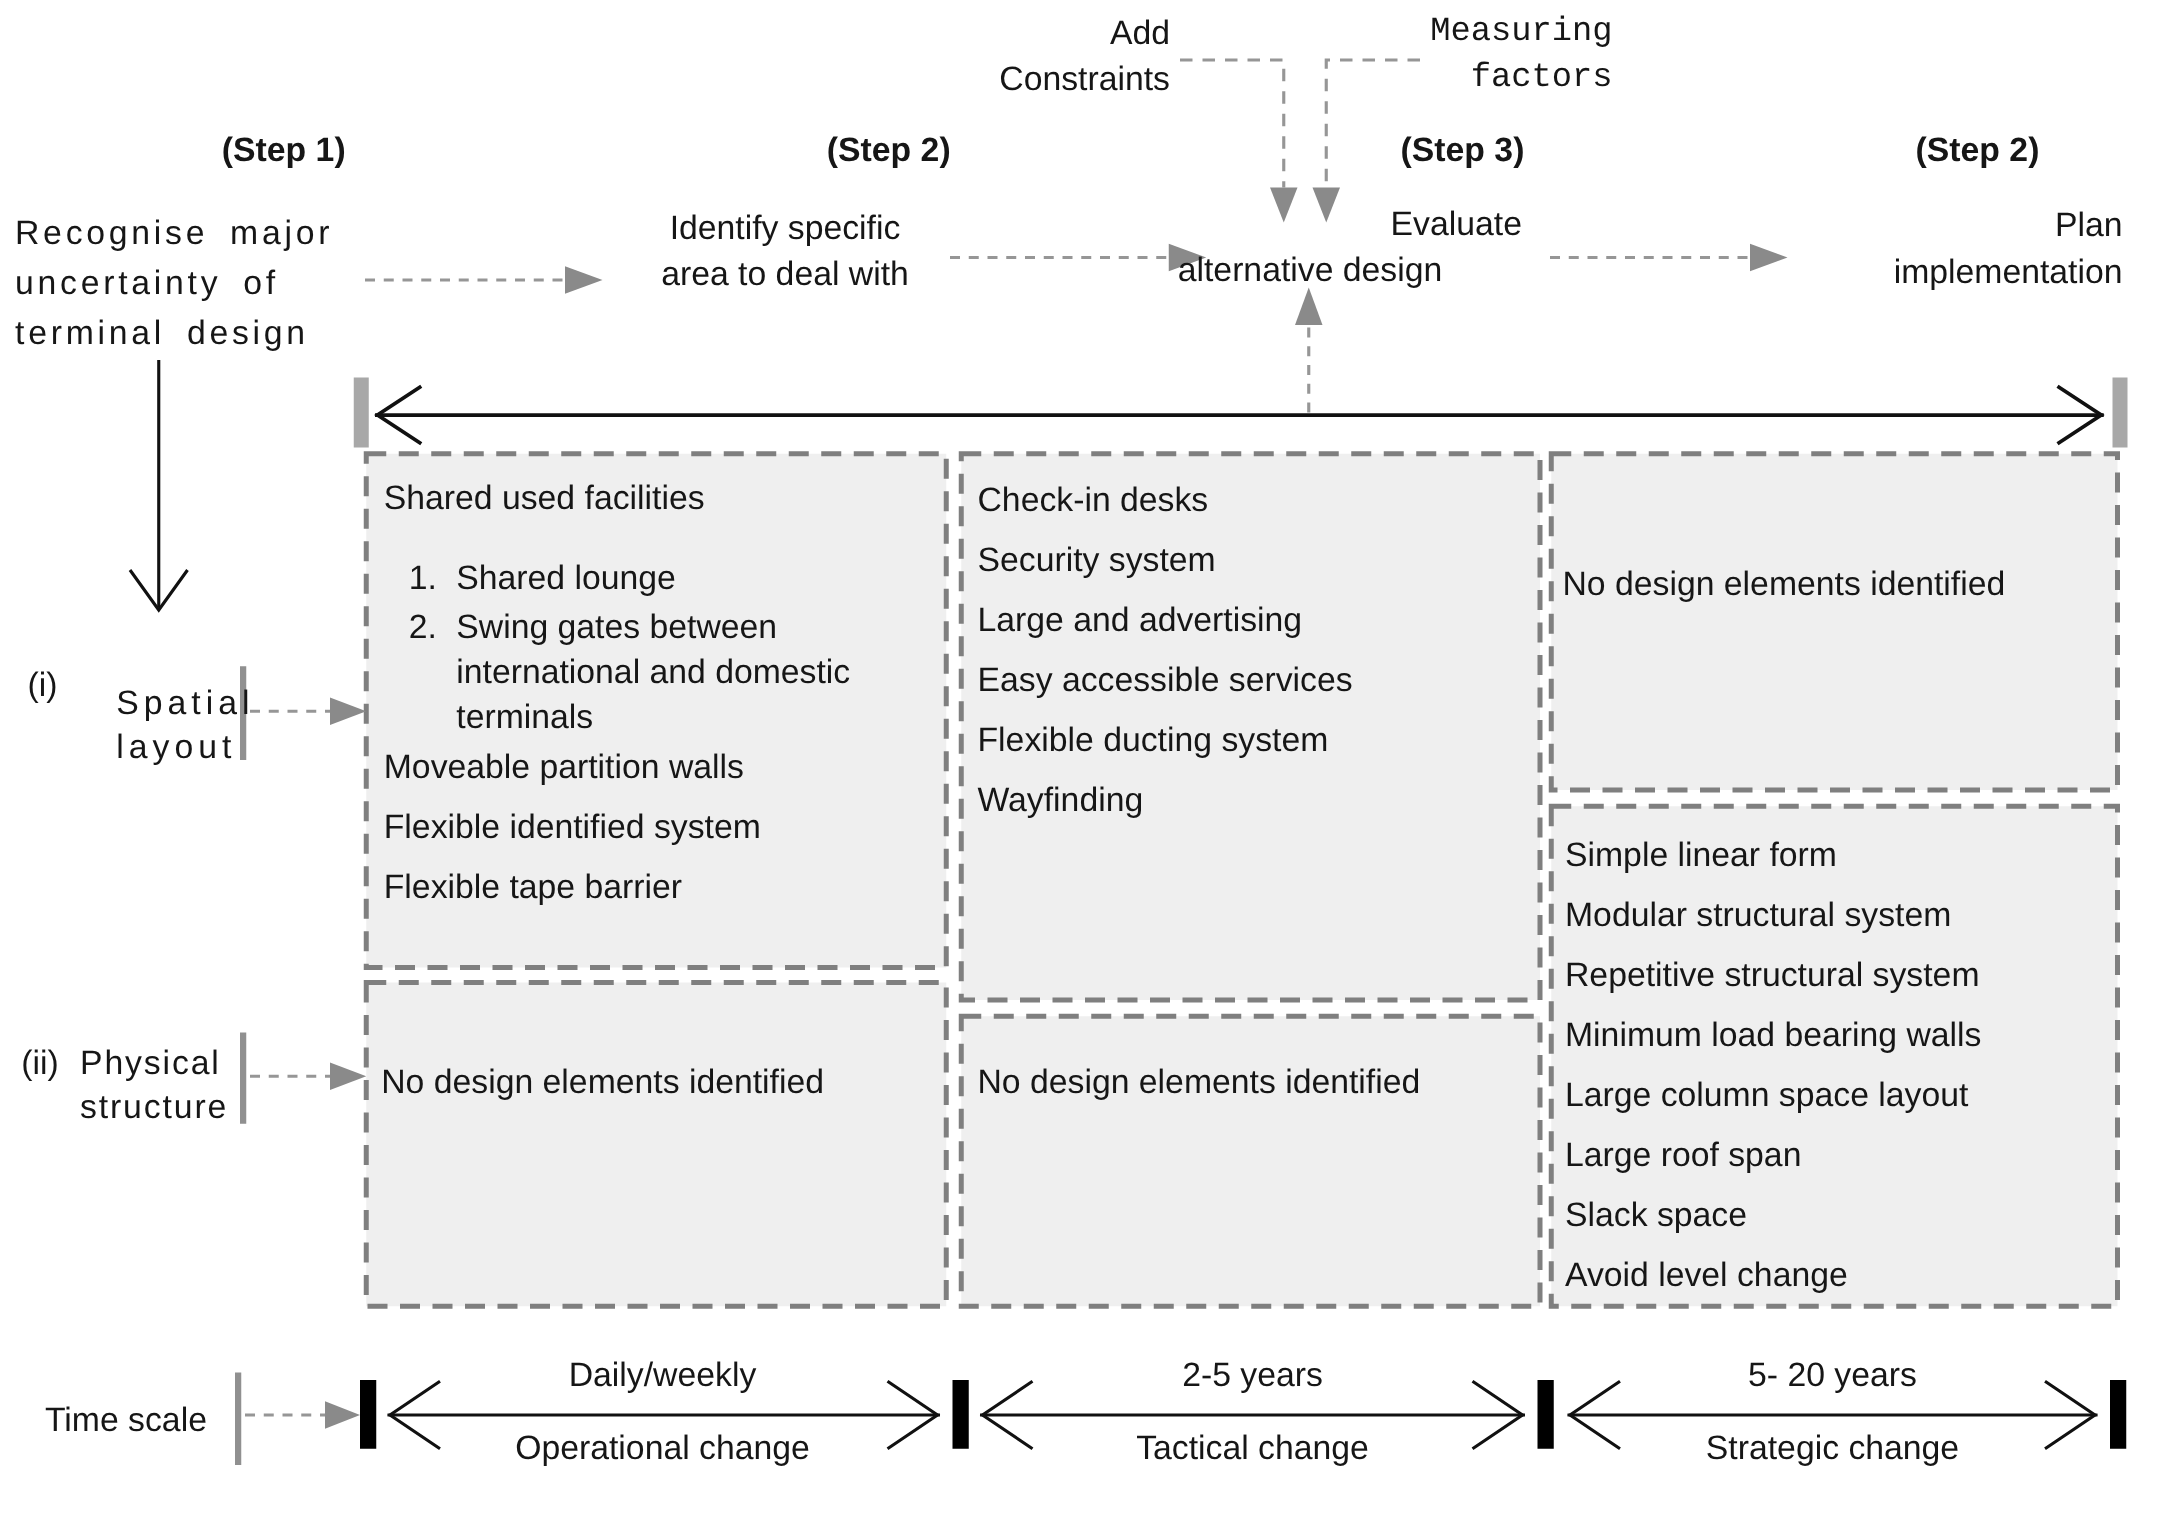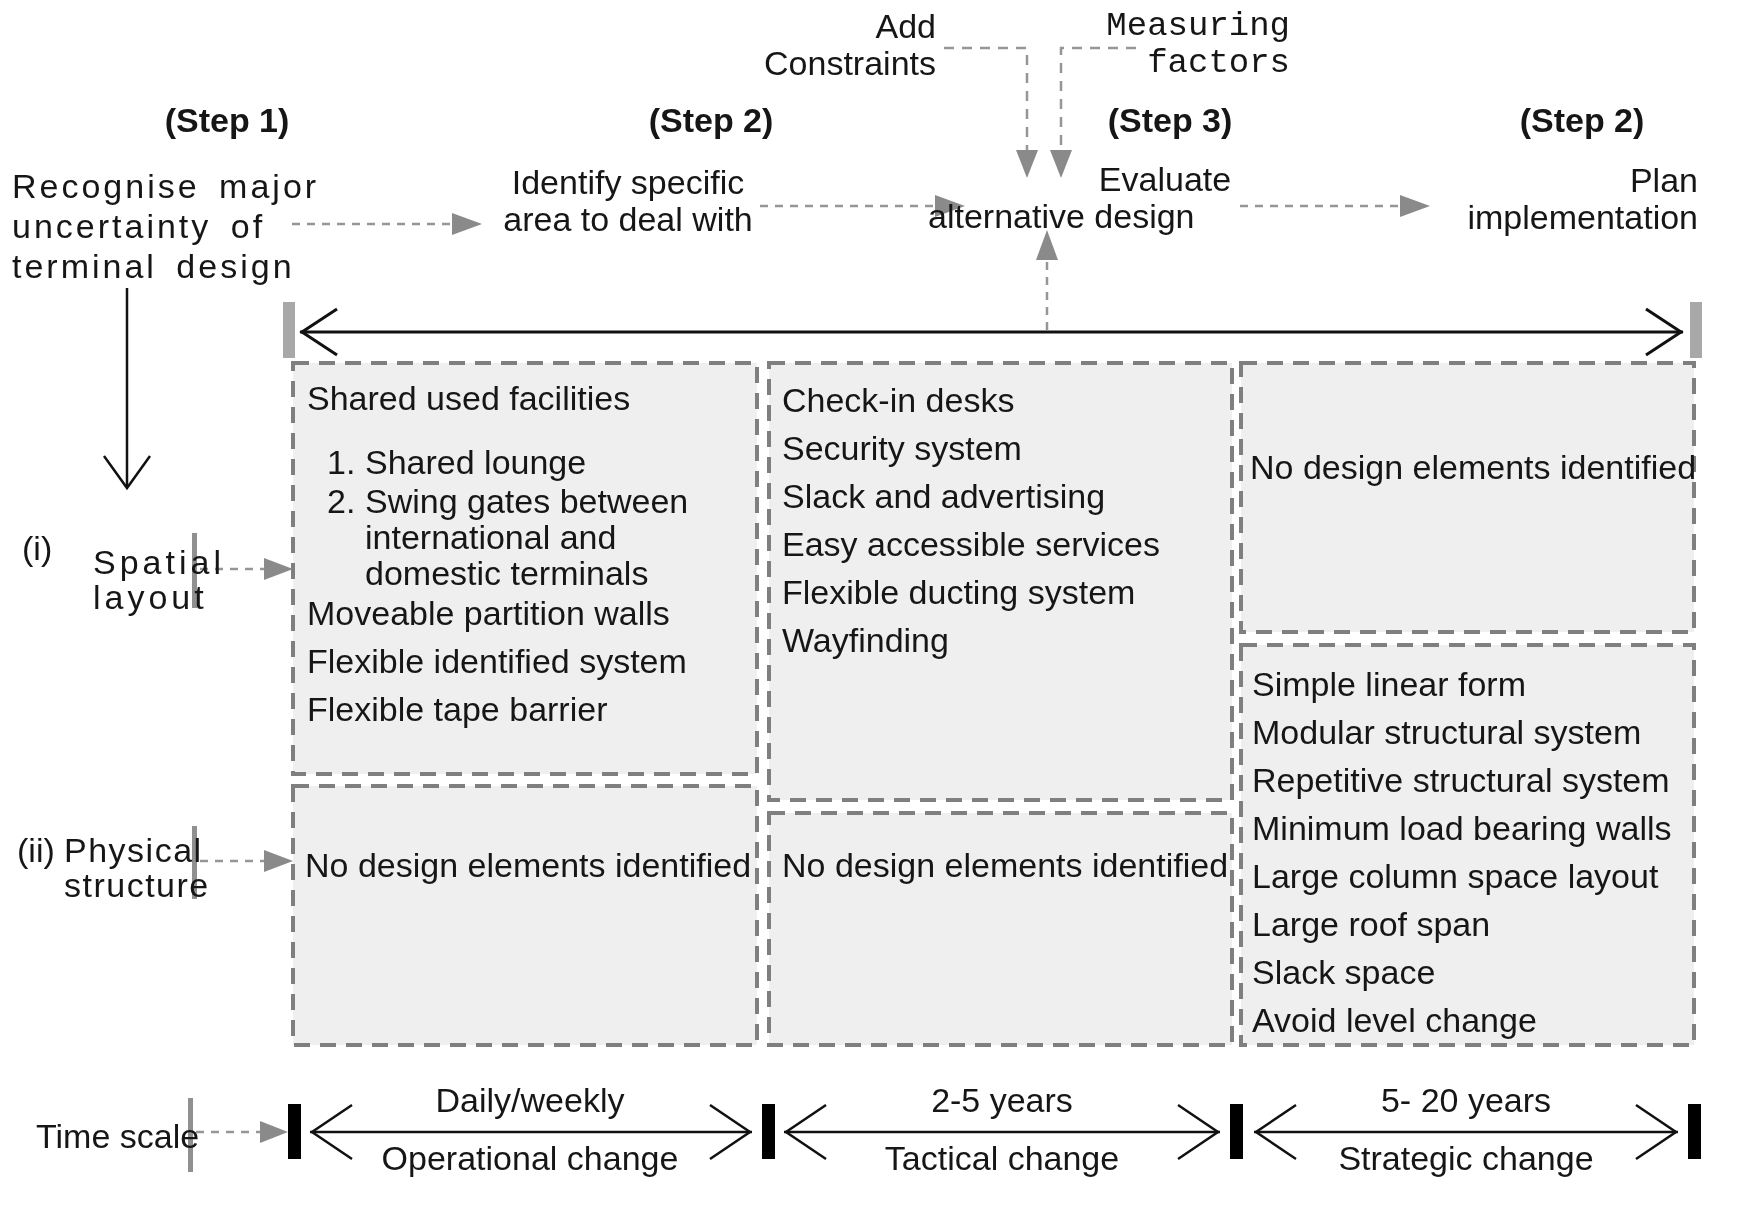--- a/index.html
+++ b/index.html
@@ -3,21 +3,21 @@
 <meta charset="utf-8">
 <style>
   html,body { margin:0; padding:0; background:#ffffff; }
   #canvas {
     position:relative; width:1737px; height:1216px; background:#ffffff;
     font-family:"Liberation Sans", sans-serif; overflow:hidden;
   }
   #gfx { position:absolute; left:0; top:0; width:1737px; height:1216px; }
   .t {
     position:absolute; font-family:"Liberation Sans", sans-serif;
-    font-size:34px; line-height:34px; color:#161616; white-space:nowrap;
+    font-size:27px; line-height:34px; color:#161616; white-space:nowrap;
   }
   .bold { font-weight:bold; }
   .ctr { text-align:center; }
   .rt  { text-align:right; }
   .lh37 { line-height:37px; }
   .lh40 { line-height:40px; }
   .ls3 { letter-spacing:3px; word-spacing:7px; }
   .ls4 { letter-spacing:4px; }
   .ls1 { letter-spacing:1.5px; }
   .rows48 > div { height:48px; display:flex; align-items:center; }
@@ -144,21 +144,21 @@
   </div>
   <div class="t rows48" style="left:307px; top:589px;">
     <div>Moveable partition walls</div>
     <div>Flexible identified system</div>
     <div>Flexible tape barrier</div>
   </div>
 
   <div class="t rows48" style="left:782px; top:376px;">
     <div>Check-in desks</div>
     <div>Security system</div>
-    <div>Slack and advertising</div>
+    <div>Large and advertising</div>
     <div>Easy accessible services</div>
     <div>Flexible ducting system</div>
     <div>Wayfinding</div>
   </div>
 
   <div class="t" style="left:1250px; top:450px;">No design elements identified</div>
 
   <div class="t" style="left:305px; top:848px;">No design elements identified</div>
   <div class="t" style="left:782px; top:848px;">No design elements identified</div>
 

